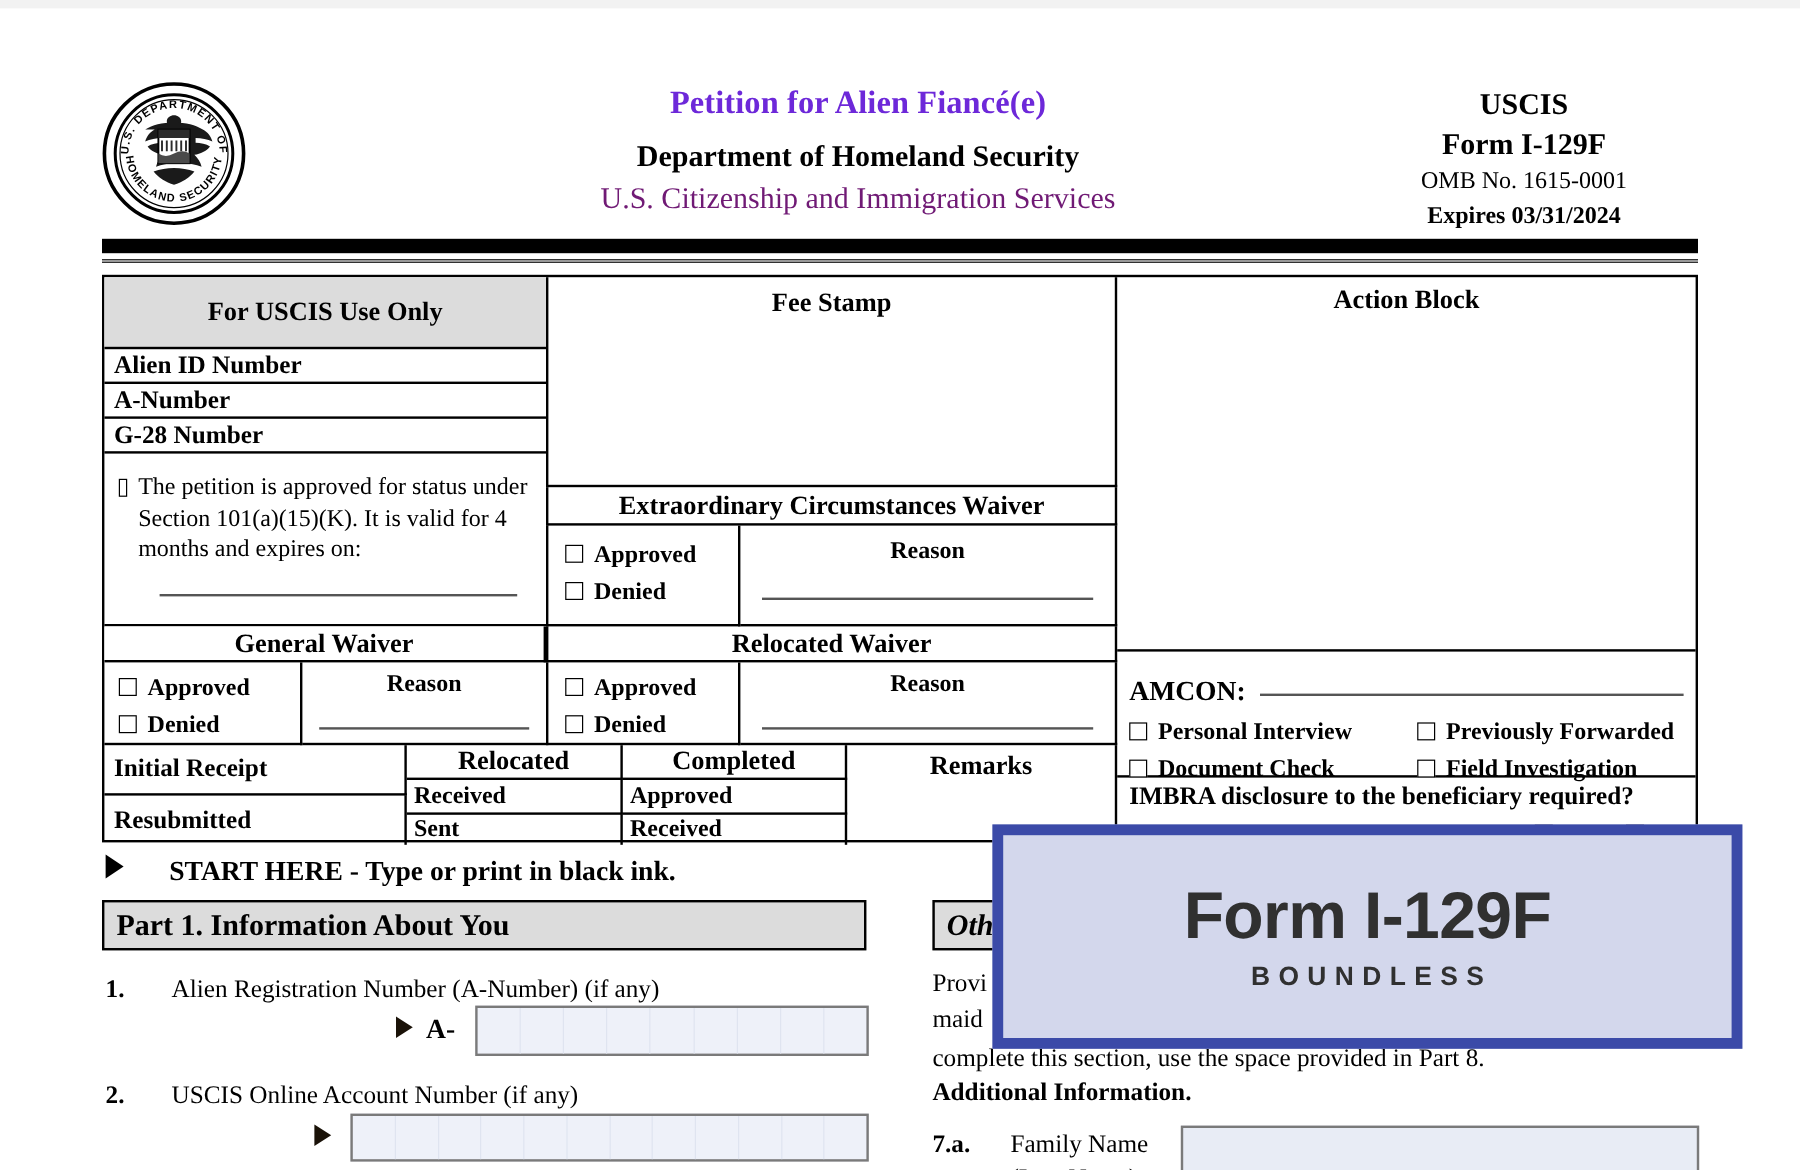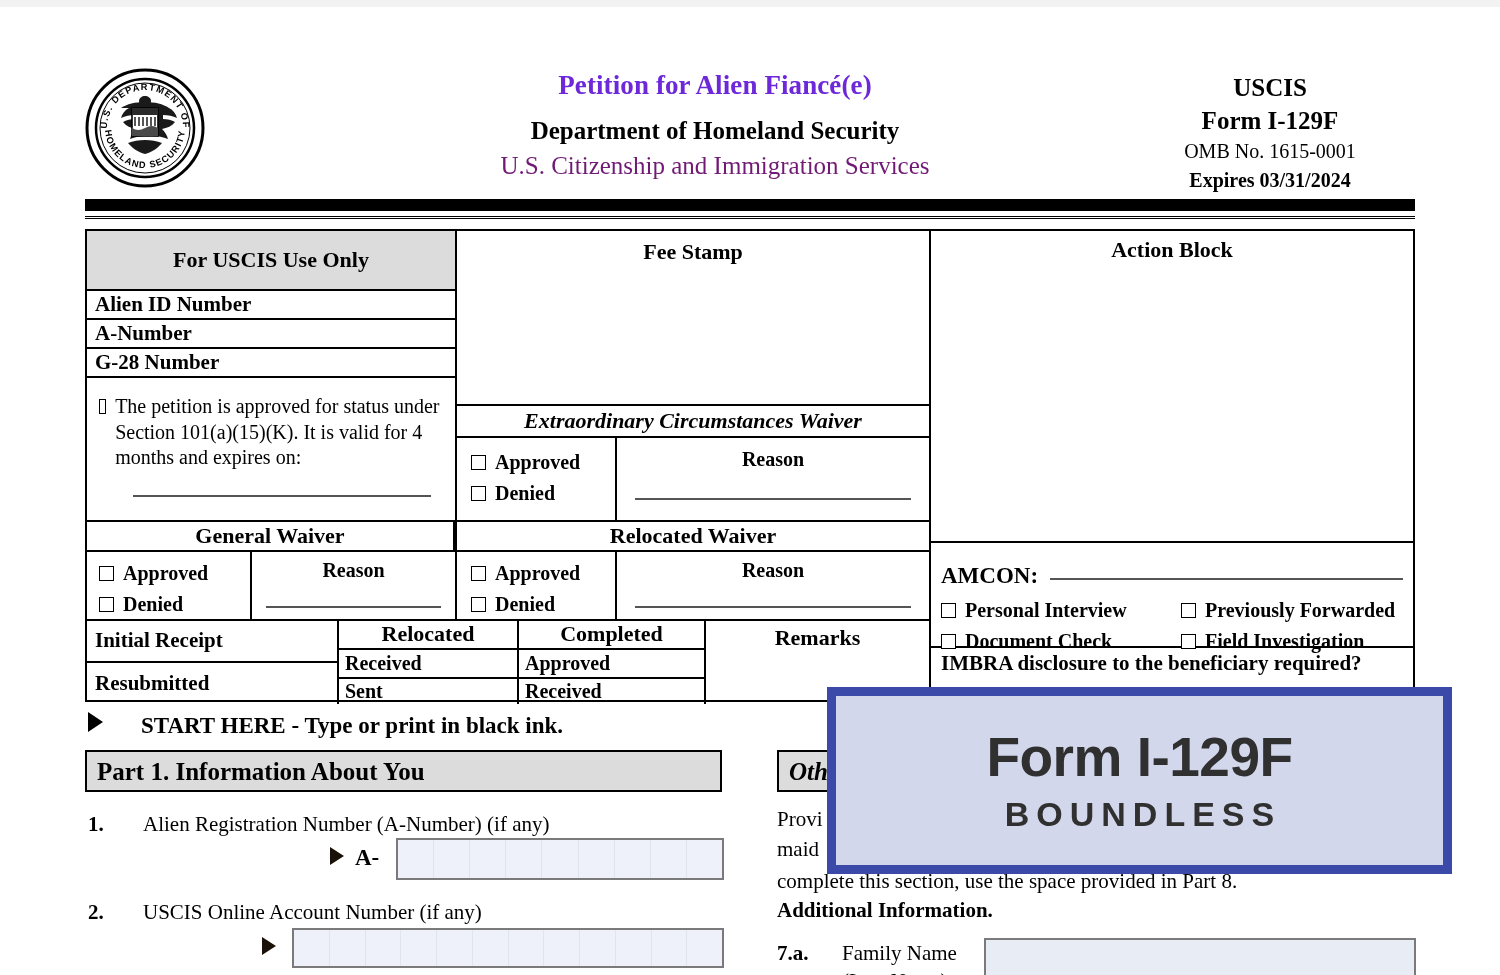--- a/index.html
+++ b/index.html
@@ -247,21 +247,21 @@
     font-family: "Liberation Sans", "DejaVu Sans", sans-serif;
   }
   .overlay-title {
     font-size: 55px;
     font-weight: bold;
     color: #303030;
     letter-spacing: -0.5px;
     line-height: 1;
   }
   .overlay-sub {
-    font-size: 34px;
+    font-size: 22px;
     font-weight: bold;
     color: #303030;
     letter-spacing: 7px;
     margin-top: 12px;
     line-height: 1;
     padding-left: 7px;
   }
 </style>
 </head>
 <body>
@@ -396,21 +396,21 @@
     </div>
 
     <div class="cell bx-r" style="left:619px;top:390px;width:225px;height:83px;padding-top:5px;">
       <div class="hdr-center">Remarks</div>
     </div>
 
     <div class="cell bx-b bx-l bx-r" style="left:368px;top:0;width:476px;height:175px;padding-top:9px;">
       <div class="hdr-center">Fee Stamp</div>
     </div>
 
-    <div class="cell bx-b bx-l bx-r" style="left:368px;top:175px;width:476px;height:32px;display:flex;align-items:center;justify-content:center;font-style:italic;">
+    <div class="cell bx-b bx-l bx-r" style="left:368px;top:175px;width:476px;height:32px;display:flex;align-items:center;justify-content:center;">
       <span class="hdr-center">Extraordinary Circumstances Waiver</span>
     </div>
 
     <div class="cell bx-b bx-l bx-r" style="left:368px;top:207px;width:162px;height:84px;padding:9px 0 0 14px;">
       <div class="chkrow">
         <span class="chk"></span><span>Approved</span>
       </div>
       <div class="chkrow">
         <span class="chk"></span><span>Denied</span>
       </div>

